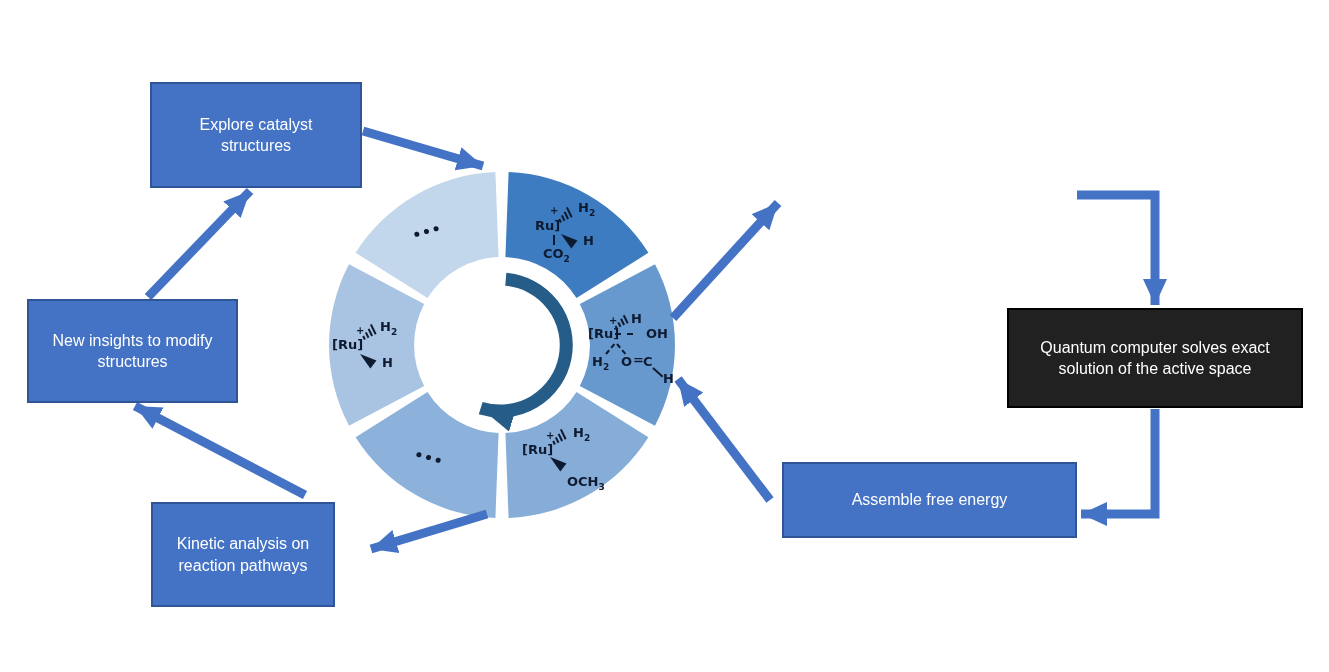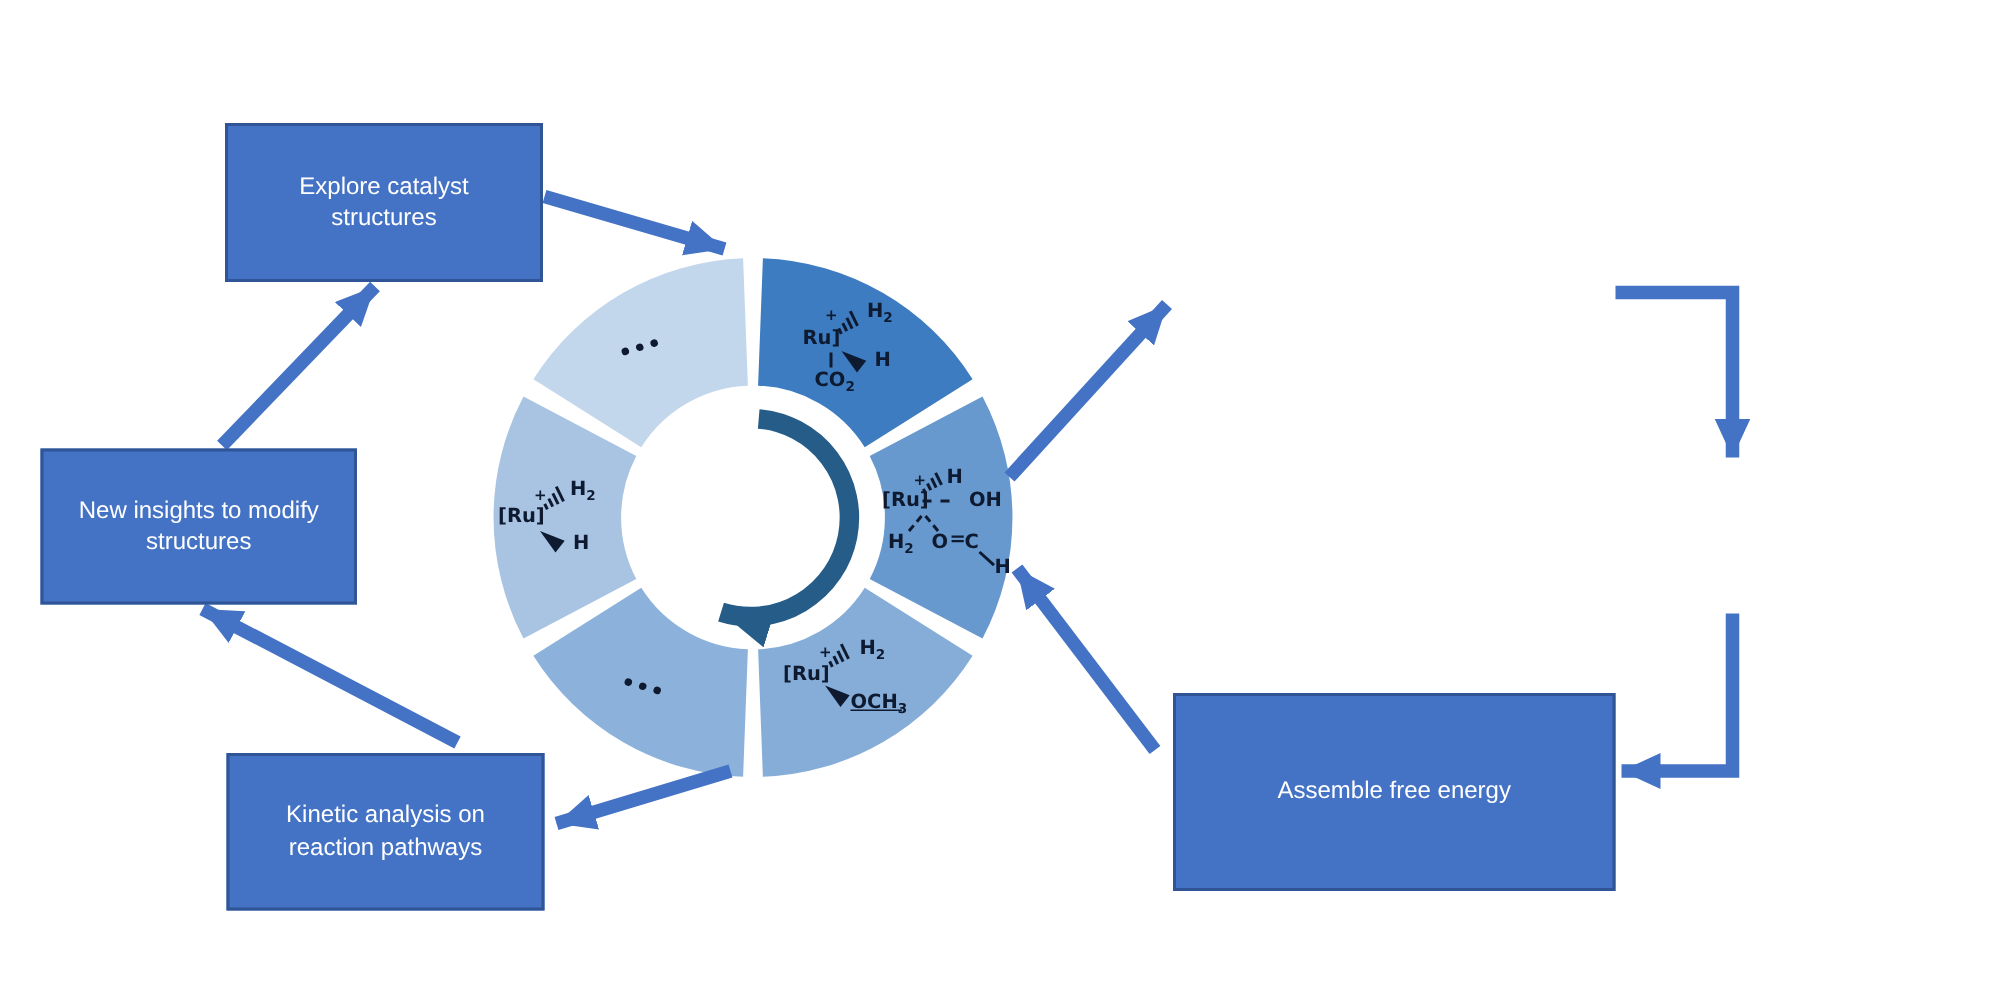--- a/index.html
+++ b/index.html
@@ -75,27 +75,30 @@
   </svg>
 
   <div class="box" style="left:27px;top:299px;width:211px;height:104px;padding:0 22px;">
     <span>New insights to modify structures</span>
   </div>
 
   <div class="box" style="left:150px;top:82px;width:212px;height:106px;padding:0 26px;">
     <span>Explore catalyst structures</span>
   </div>
 
-  <div class="box" style="left:151px;top:502px;width:212px;height:105px;padding:0 20px;">
+  <div class="box" style="left:151px;top:502px;width:184px;height:105px;padding:0 20px;">
     <span>Kinetic analysis on reaction pathways</span>
   </div>
 
 
+  <div class="box dark" style="left:1007px;top:308px;width:296px;height:100px;padding:0 22px;">
+    <span>Quantum computer solves exact solution of the active space</span>
+  </div>
 
-  <div class="box" style="left:782px;top:462px;width:295px;height:132px;padding:0 22px;">
+  <div class="box" style="left:782px;top:462px;width:295px;height:76px;padding:0 22px;">
     <span>Assemble free energy</span>
   </div>
 
   <div class="chem" style="left:530px;top:202px;width:112px;height:62px;">
     <span class="t" style="left:5px;top:16px;">Ru]</span>
     <span class="charge" style="left:20px;top:3px;">+</span>
     <span class="hash" style="left:30px;top:10px;">
         <i></i>
         <i></i>
         <i></i>
@@ -134,21 +137,21 @@
     <span class="t" style="left:2px;top:14px;">[Ru]</span>
     <span class="charge" style="left:26px;top:2px;">+</span>
     <span class="hash" style="left:34px;top:6px;">
         <i></i>
         <i></i>
         <i></i>
         <i></i>
       </span>
     <span class="t" style="left:53px;top:-3px;"><span>H</span><sub>2</sub></span>
     <span class="wedge" style="left:30px;top:24px;"></span>
-    <span class="t" style="left:47px;top:33px;text-decoration:underline;"><span>OCH</span><sub>3</sub></span>
+    <span class="t" style="left:47px;top:46px;"><span>OCH</span><sub>3</sub></span>
   </div>
 
   <div class="chem" style="left:330px;top:318px;width:100px;height:58px;">
     <span class="t" style="left:2px;top:19px;">[Ru]</span>
     <span class="charge" style="left:26px;top:7px;">+</span>
     <span class="hash" style="left:34px;top:11px;">
         <i></i>
         <i></i>
         <i></i>
         <i></i>

